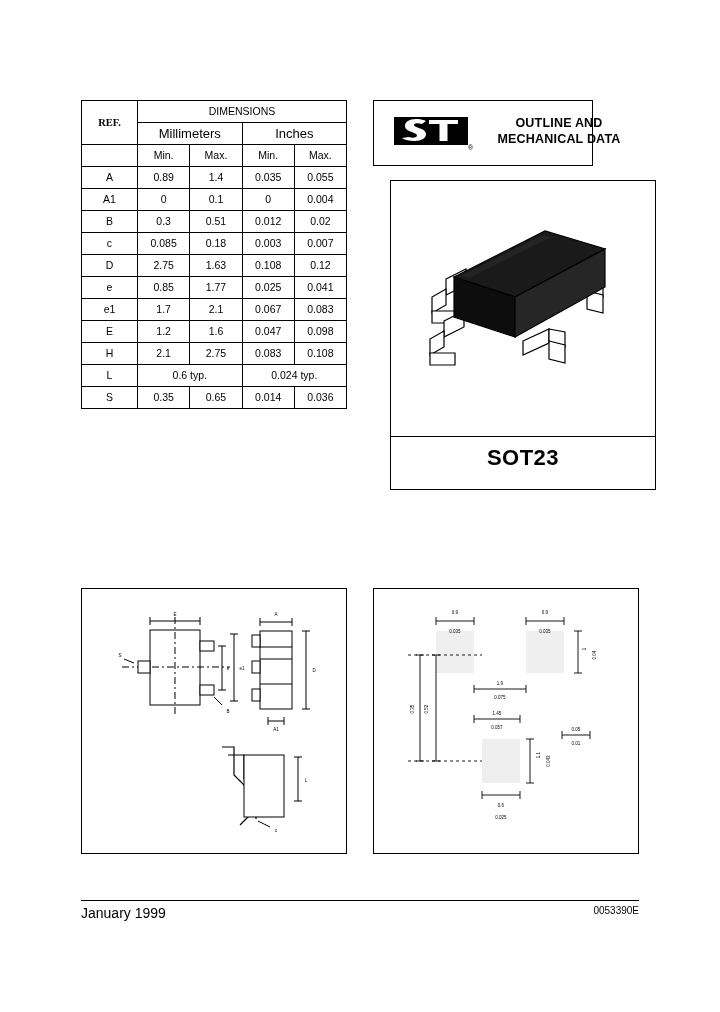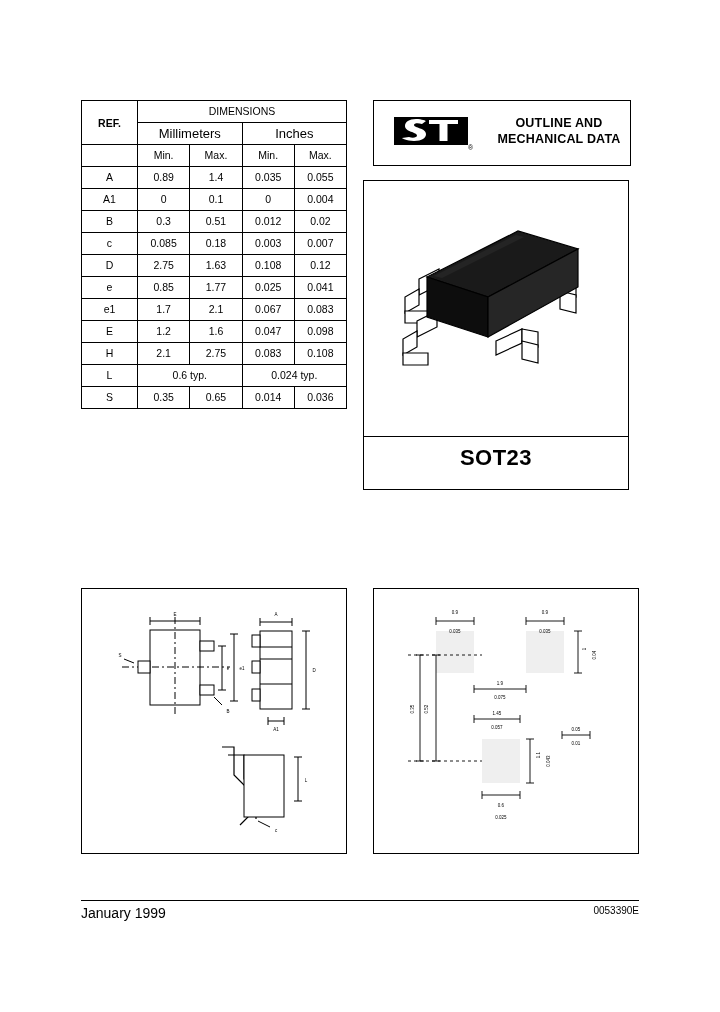--- a/index.html
+++ b/index.html
@@ -38,30 +38,31 @@
     font-weight: normal;
     padding: 0;
     height: 21px;
     line-height: 21px;
   }
   table.dims th {
     font-weight: normal;
   }
   td.ref-head, th.ref-head {
     width: 56px;
+    font-family: Liberation Serif, serif;
   }
   .col-unit { width: 52px; }
   .sub-head { font-weight: bold; font-size: 13px; }
 
   
   .title-box {
     position: absolute;
     left: 373px;
     top: 100px;
-    width: 258px;
+    width: 220px;
     height: 66px;
     border: 1.5px solid #000;
     box-sizing: border-box;
   }
   .st-logo {
     position: absolute;
     left: 14px;
     top: 11px;
     width: 86px;
     height: 42px;
@@ -74,21 +75,21 @@
     text-align: center;
     font-size: 12.5px;
     font-weight: bold;
     line-height: 16px;
     letter-spacing: 0.2px;
   }
 
   
   .pkg-box {
     position: absolute;
-    left: 363px;
+    left: 390px;
     top: 180px;
     width: 266px;
     height: 310px;
     border: 1.5px solid #000;
     box-sizing: border-box;
   }
   .pkg-divider {
     position: absolute;
     left: 0;
     top: 255px;

